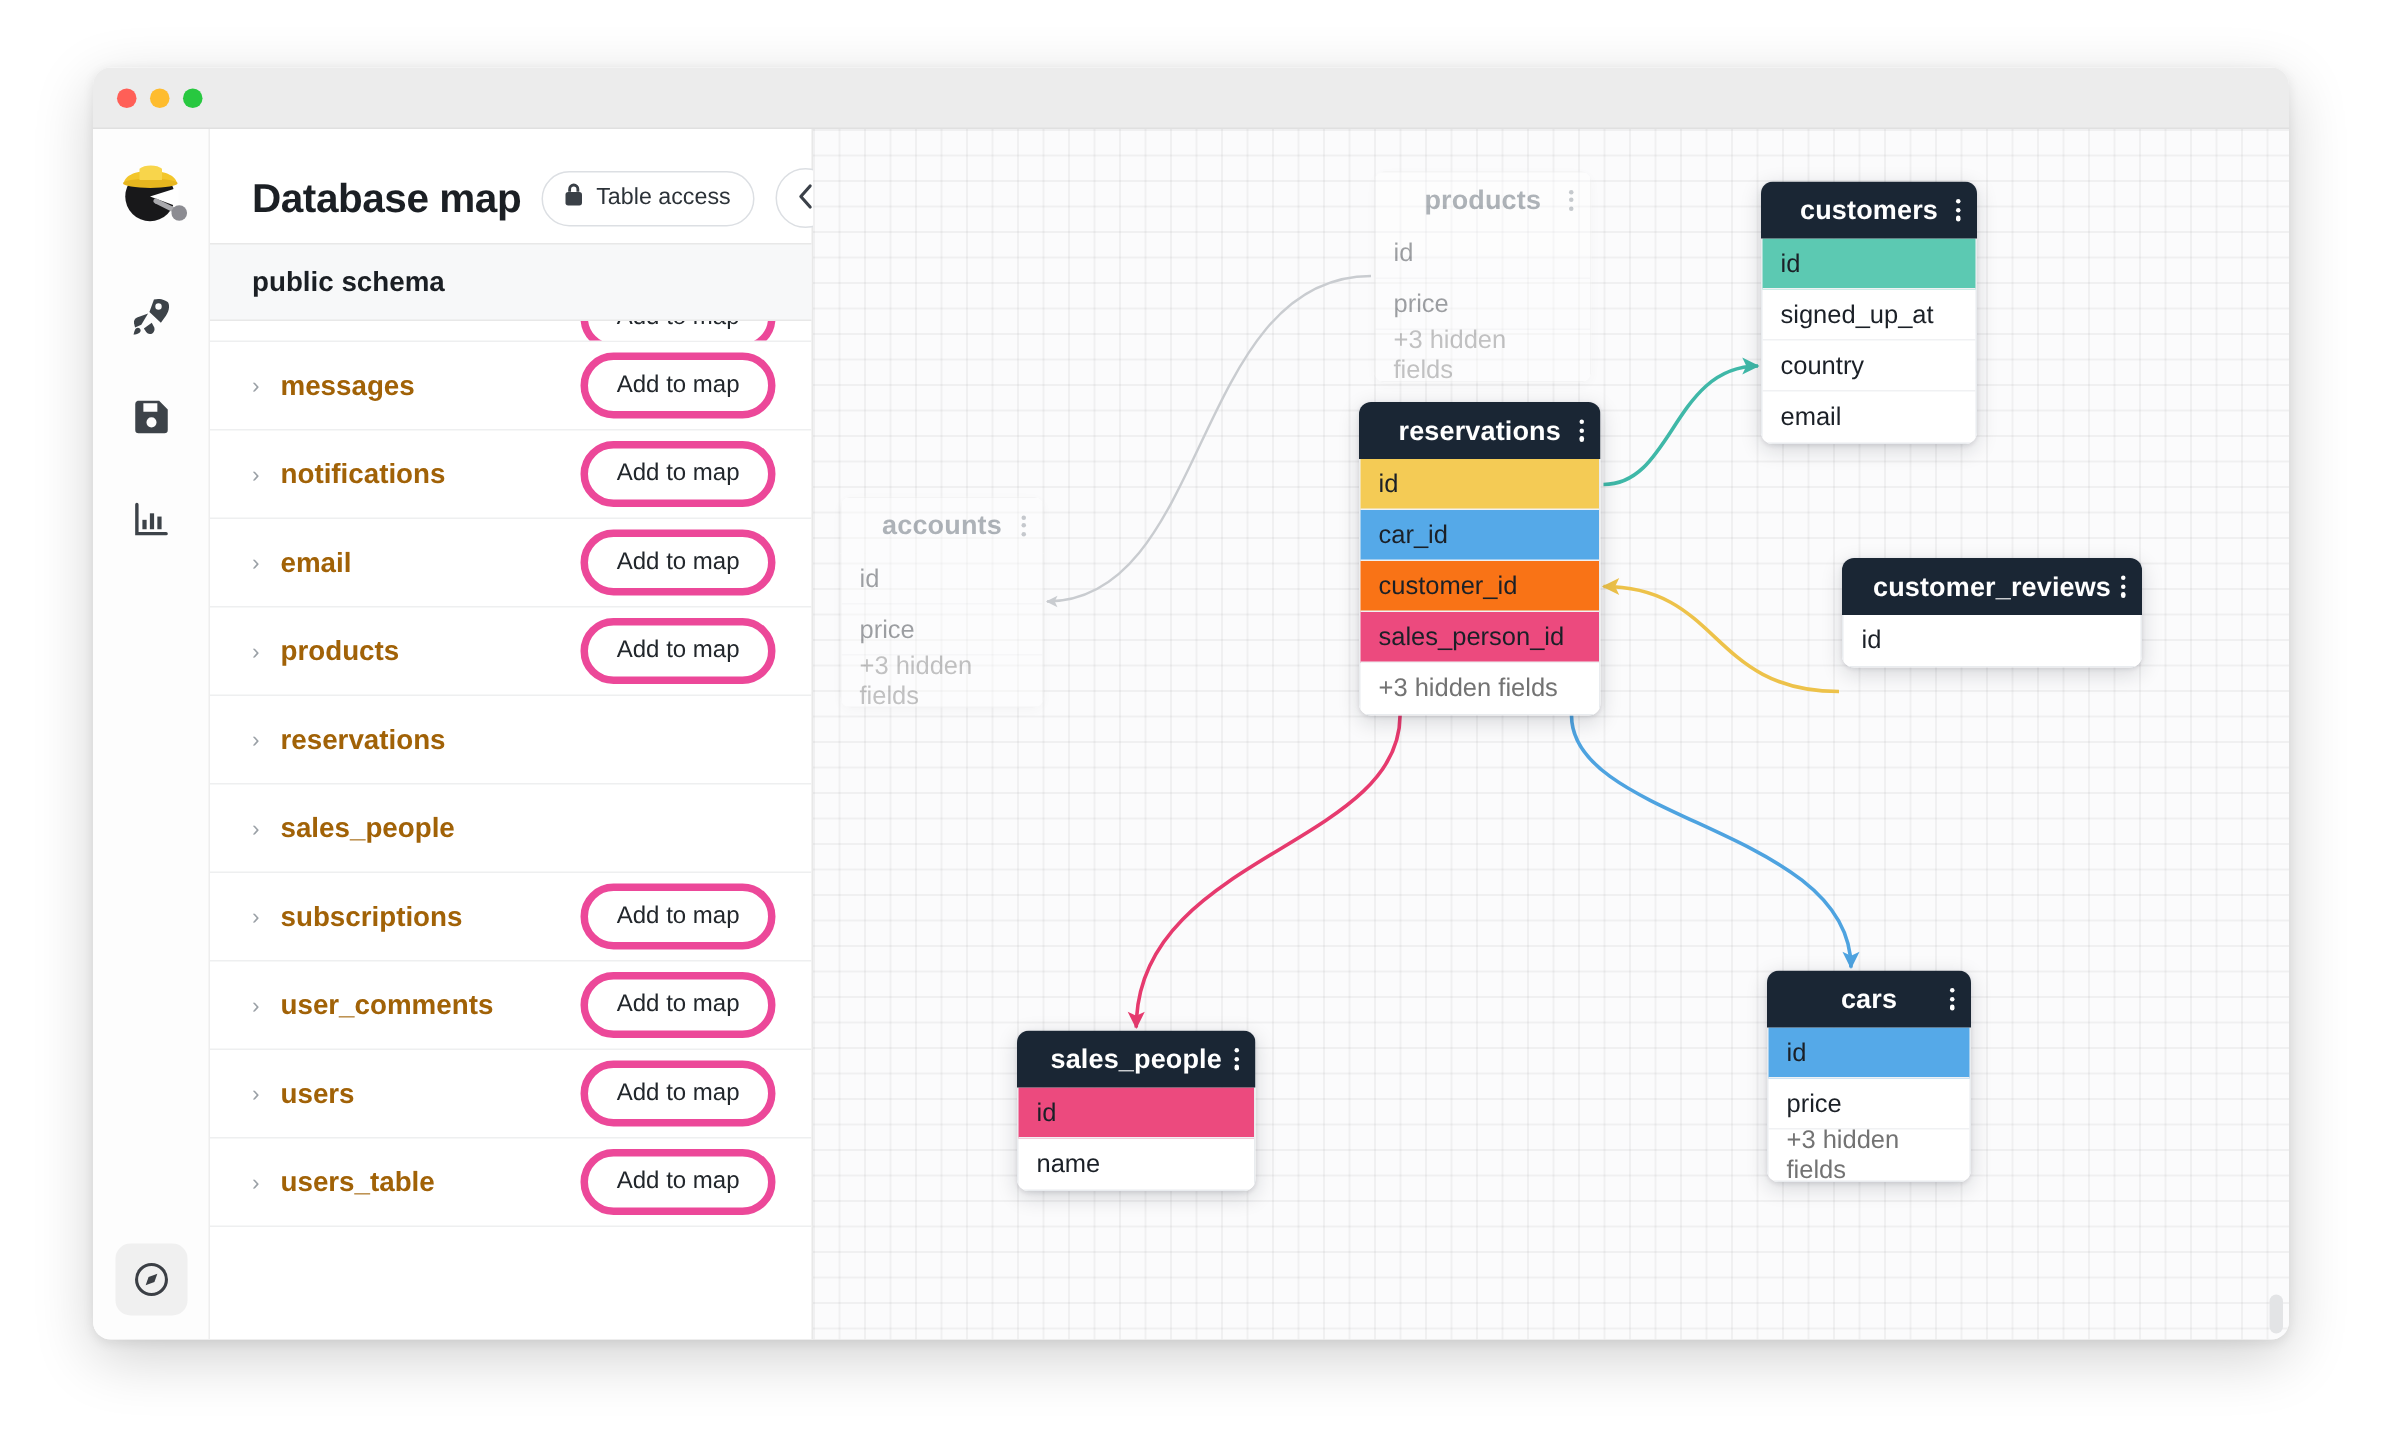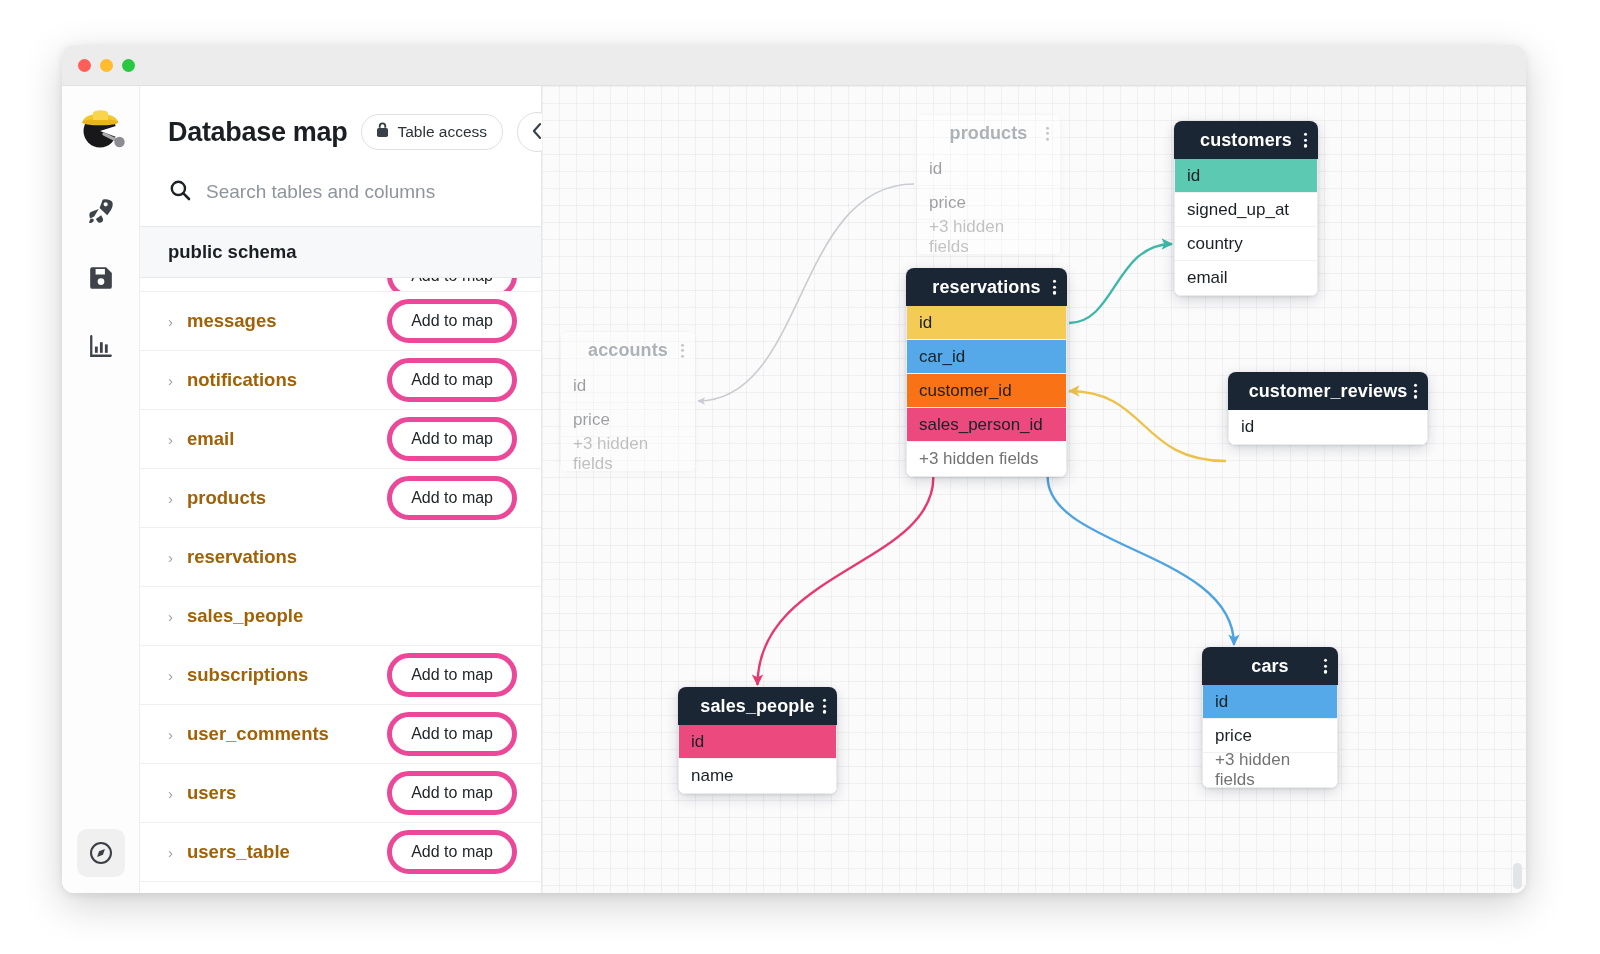--- a/index.html
+++ b/index.html
@@ -333,29 +333,20 @@
 
         <button id="collapse-btn">
           <span>
             <svg width="13" height="18" viewBox="0 0 12 18" fill="none" aria-hidden="true">
               <path d="M8.6 2 2.4 9l6.2 7" stroke="#3b4149" stroke-width="2.1" stroke-linecap="round" stroke-linejoin="round"></path>
             </svg>
           </span>
         </button>
       </div>
 
-      <div id="search-row">
-        <span>
-          <svg width="24" height="24" viewBox="0 0 24 24" fill="none" aria-hidden="true">
-            <circle cx="10.4" cy="10.4" r="6.6" stroke="#1d2227" stroke-width="2.4"></circle>
-            <path d="M15.4 15.4 21 21" stroke="#1d2227" stroke-width="2.6" stroke-linecap="round"></path>
-          </svg>
-        </span>
-        <input id="search-input" type="text" placeholder="Search tables and columns" style="">
-      </div>
 
       <div id="schema-header">public schema</div>
 
       <div id="table-list">
 
         <div class="table-row row-partial">
           <button class="add-btn">Add to map</button>
         </div>
 
       <div class="table-row">
@@ -539,21 +530,21 @@
               <i></i>
               <i></i>
               <i></i>
             </span>
           </div>
           <div class="node-body">
             <div class="field" style="background: rgb(236, 74, 126);">id</div>
             <div class="field">name</div>
           </div>
         </div>
-        <div class="node solid" style="left: 660px; top: 561px; width: 136px;">
+        <div class="node solid" style="left: 636px; top: 561px; width: 136px;">
           <div class="node-head">
             <span>cars</span>
             <span class="dots">
               <i></i>
               <i></i>
               <i></i>
             </span>
           </div>
           <div class="node-body">
             <div class="field" style="background: rgb(85, 169, 232);">id</div>

